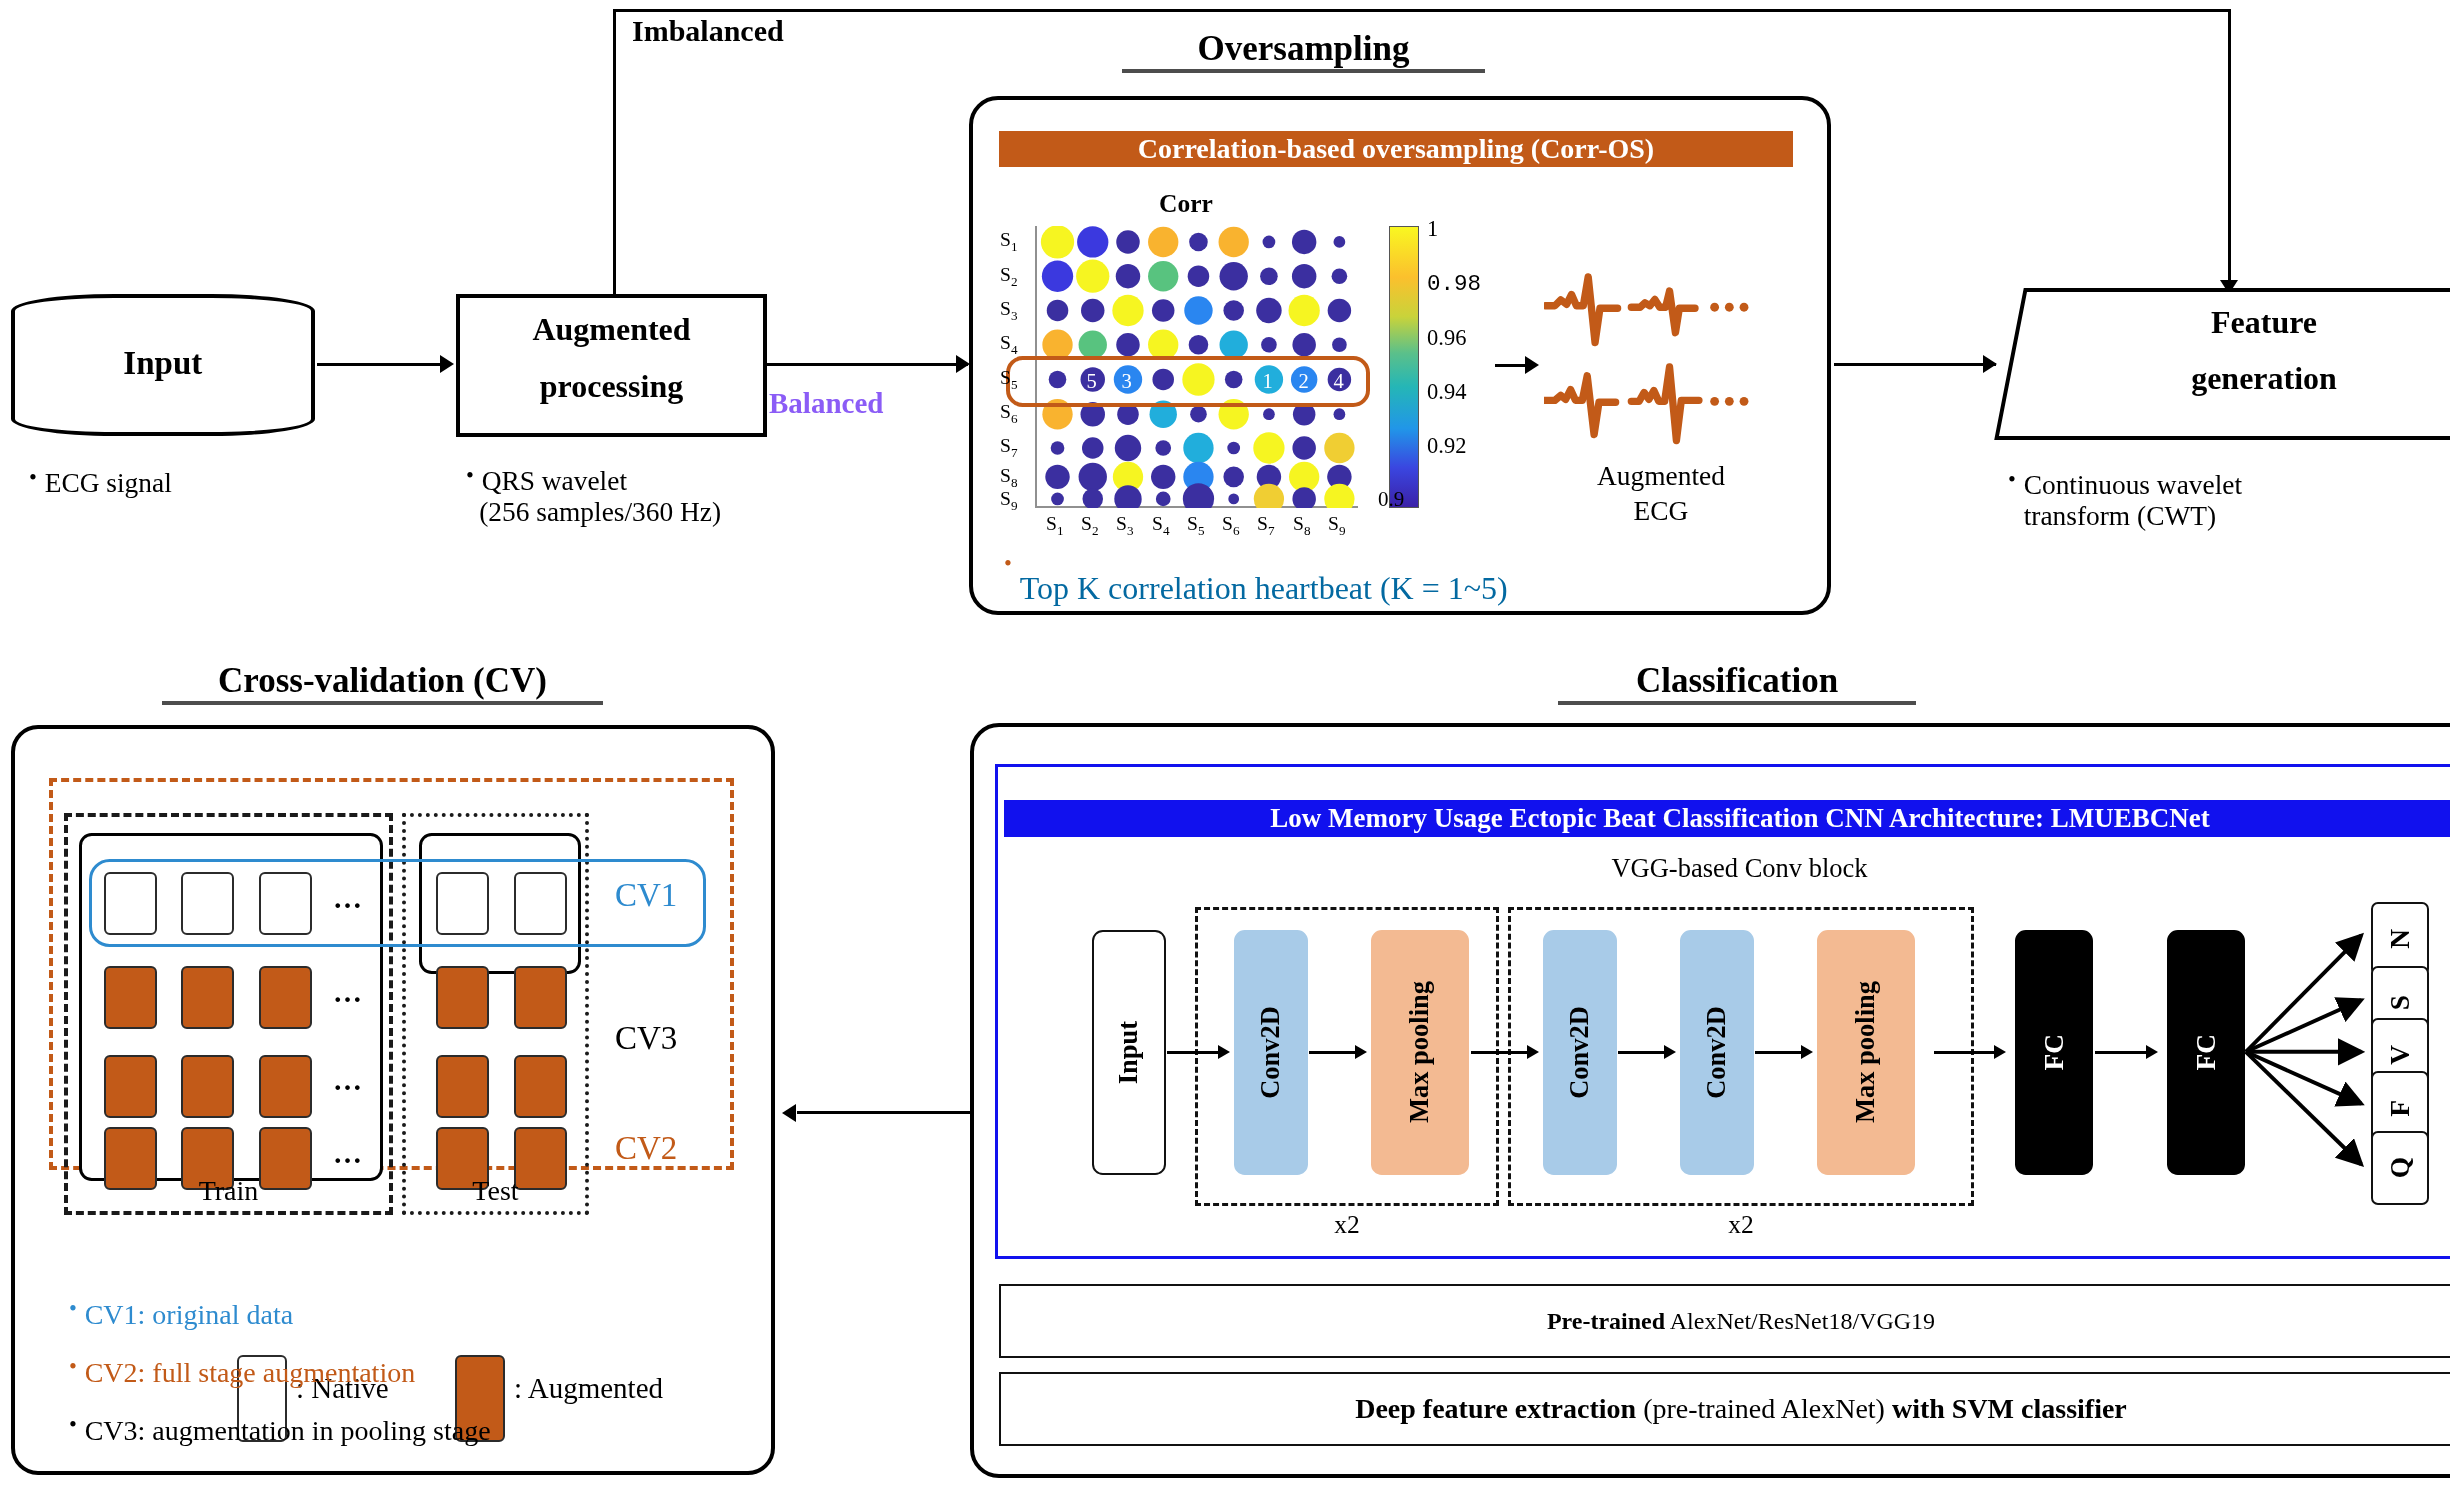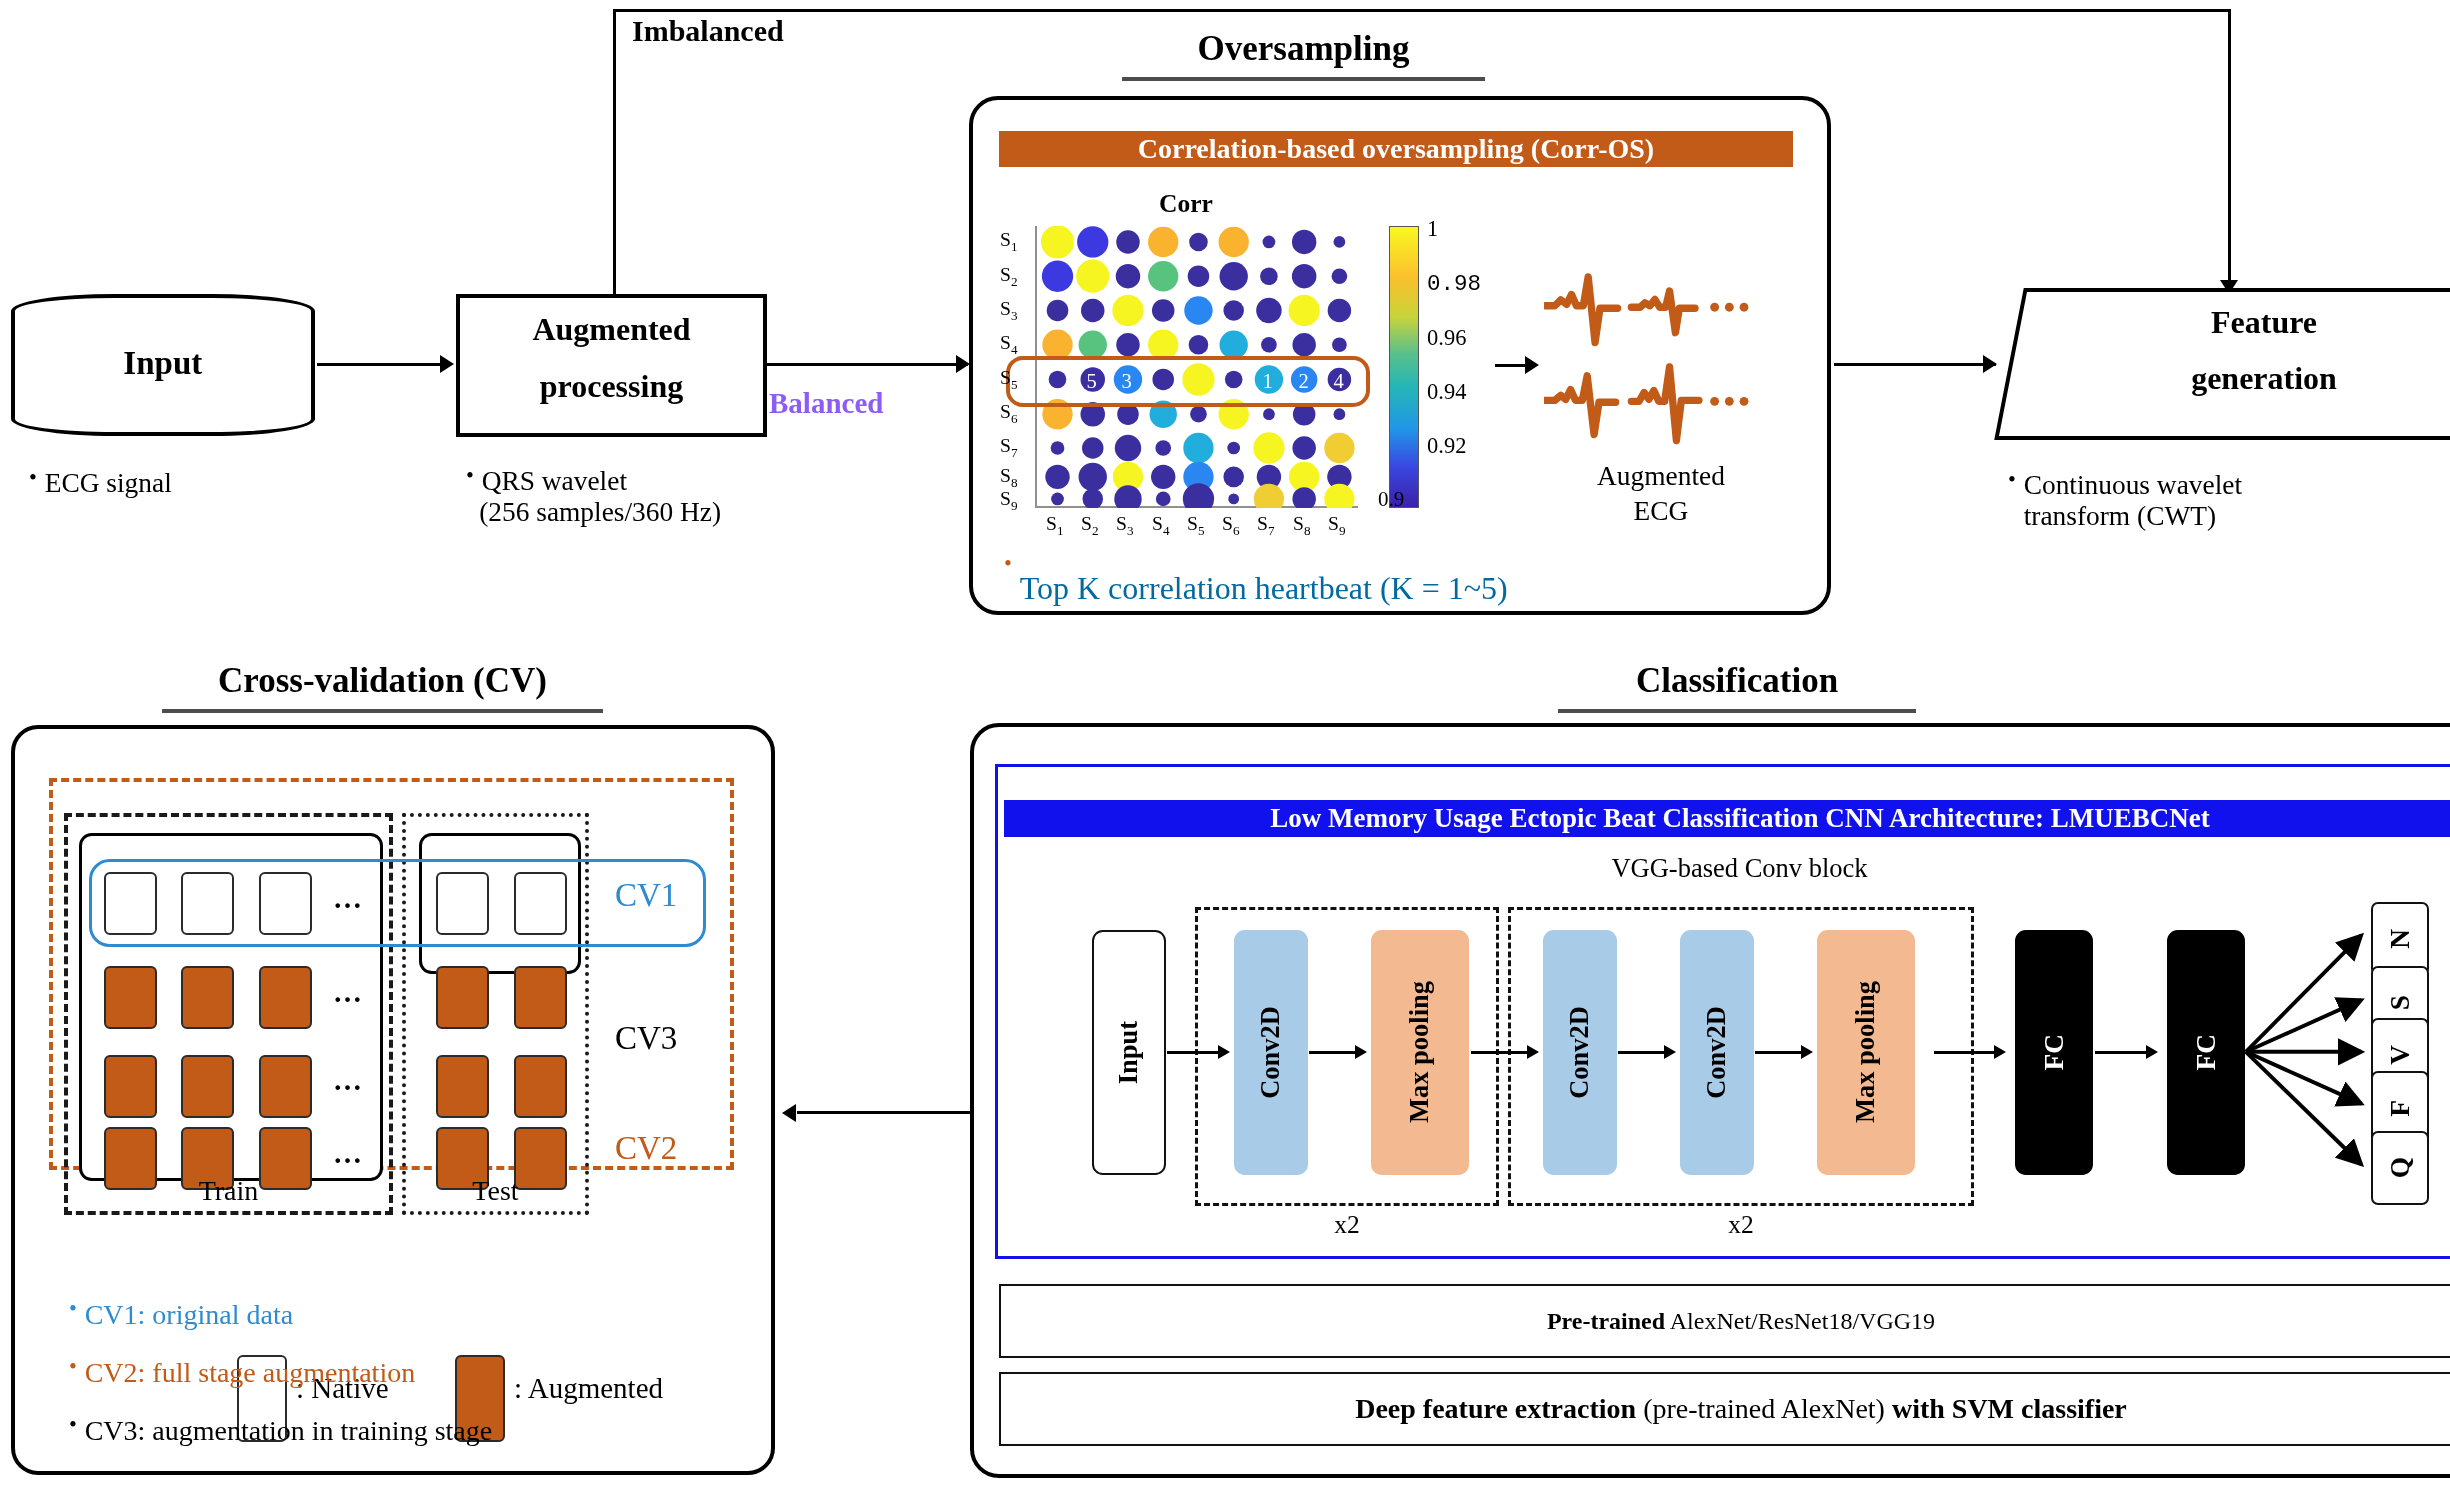--- a/index.html
+++ b/index.html
@@ -15,21 +15,21 @@
   .rbox { position:absolute; border:4.4px solid #000; border-radius:29px; background:#fff; }
   .rbox-sm { position:absolute; border:3.4px solid #000; border-radius:12.7px; background:#fff; }
   .sqbox { position:absolute; border:4.4px solid #000; background:#fff; }
 
   .cyl { position:absolute; border:4.4px solid #000; border-radius:34% / 12%; background:#fff; }
 
   .para { position:absolute; background:#fff; border:4.4px solid #000;
           transform: skewX(-11deg); }
 
   .title-ul { position:absolute; font-weight:bold; text-align:center;
-              border-bottom:4.4px solid #4d4d4d; padding-bottom:8px; }
+              border-bottom:4.4px solid #4d4d4d; padding-bottom:0; }
 
   
   .ln-h { position:absolute; background:#000; height:3.4px; }
   .ln-v { position:absolute; background:#000; width:3.4px; }
   .ah-r { position:absolute; width:0; height:0;
           border-top:9.3px solid transparent; border-bottom:9.3px solid transparent;
           border-left:14.7px solid #000; }
   .ah-l { position:absolute; width:0; height:0;
           border-top:9.3px solid transparent; border-bottom:9.3px solid transparent;
           border-right:14.7px solid #000; }
@@ -373,21 +373,21 @@
 <div class="bullet-row" style="left:69px; top:1299px;">
   <span class="dot" style="color:#2E8BCF;">•</span>
   <span style="font-size:28px; color:#2E8BCF;">CV1: original data</span>
 </div>
 <div class="bullet-row" style="left:69px; top:1357px;">
   <span class="dot" style="color:#C25A18;">•</span>
   <span style="font-size:28px; color:#C25A18;">CV2: full stage augmentation</span>
 </div>
 <div class="bullet-row" style="left:69px; top:1415px;">
   <span class="dot" style="color:#000;">•</span>
-  <span style="font-size:28px; color:#000;">CV3: augmentation in training stage</span>
+  <span style="font-size:28px; color:#000;">CV3: augmentation in pooling stage</span>
 </div>
 
 <div class="ln-h" style="left:797px; top:1111px; width:176px;"></div>
 <div class="ah-l" style="left:782px; top:1104px;"></div>
 
 <div class="title-ul" style="left:1558px; top:661px; width:358px; font-size:35px;">Classification</div>
 
 <div class="rbox" style="left:970px; top:723px; width:1539px; height:755px;"></div>
 
 <div class="blue-frame" style="left:995px; top:764px; width:1490px; height:495px;"></div>

